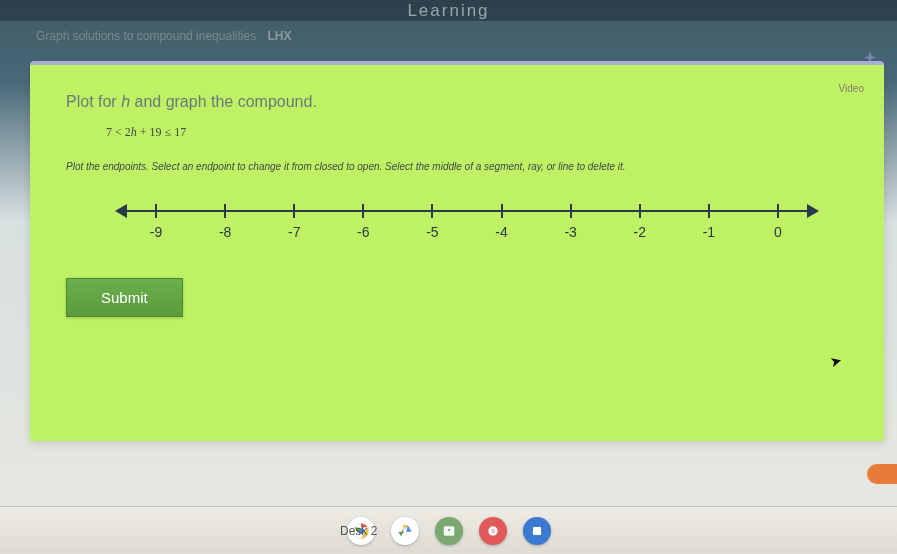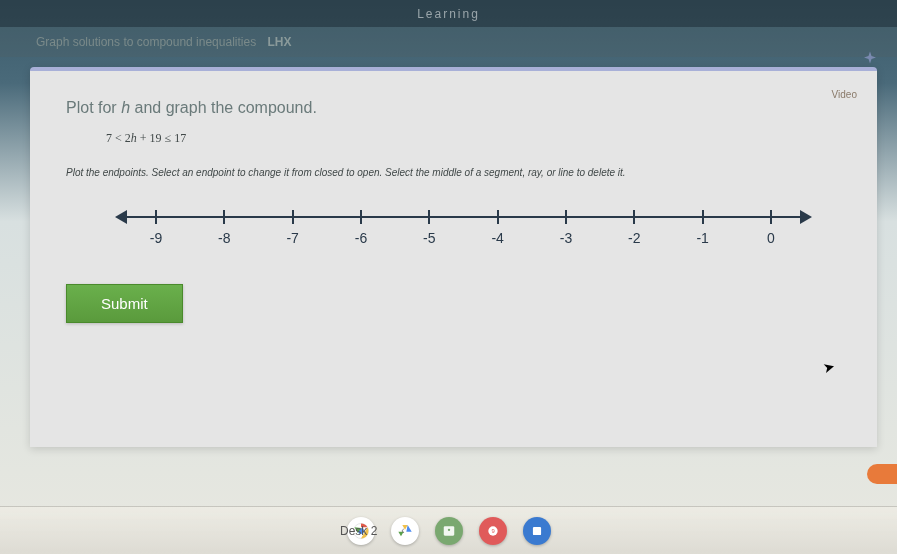--- a/index.html
+++ b/index.html
@@ -5,43 +5,43 @@
     * { margin: 0; padding: 0; box-sizing: border-box; }
     body {
       font-family: Arial, Helvetica, sans-serif;
       background: linear-gradient(180deg, #3a5a6a 0%, #4a6a7a 15%, #d8e0e0 40%, #e8e8e0 100%);
       width: 897px;
       height: 554px;
       overflow: hidden;
       position: relative;
     }
     .top-bar {
-      height: 27px;
+      height: 21px;
       background: rgba(30,40,45,0.5);
       display: flex;
       align-items: center;
       justify-content: center;
       color: #9aa5aa;
-      font-size: 12px;
+      font-size: 17px;
       letter-spacing: 2px;
     }
     .breadcrumb {
       padding: 8px 36px;
       color: #7a8a8a;
       font-size: 12px;
       background: rgba(80,95,100,0.3);
     }
     .brand {
       color: #8a9a9a;
       font-weight: bold;
       margin-left: 8px;
     }
     .content-card {
-      background: #e5e5e5;
-      margin: 10px 20px 0 30px;
+      background: #bef264;
+      margin: 10px 13px 0 30px;
       border-radius: 4px 4px 0 0;
       padding: 28px 36px 28px 36px;
       border-top: 4px solid #a8b0d8;
       box-shadow: 0 2px 8px rgba(0,0,0,0.15);
       position: relative;
       min-height: 380px;
     }
     .video-badge {
       position: absolute;
       top: 18px;

